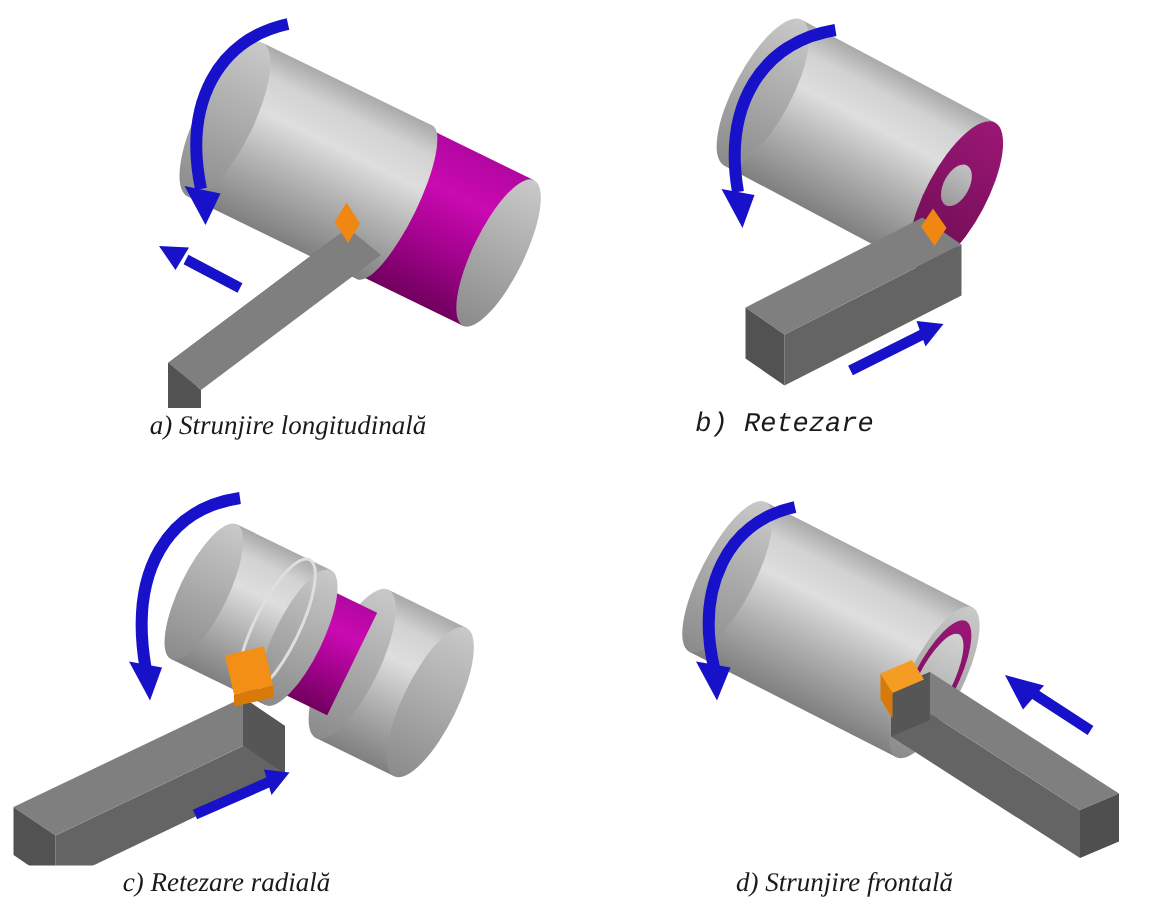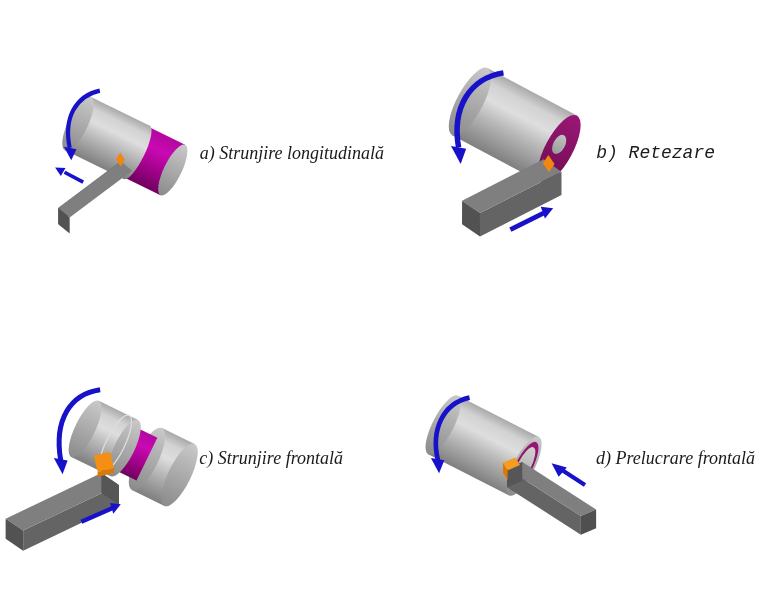--- a/index.html
+++ b/index.html
@@ -1,19 +1,19 @@
 <!DOCTYPE html>
 <html><head>
 <meta charset="utf-8">
 <style>
   html,body{margin:0;padding:0;background:#ffffff;}
   .figure{width:768px;height:611px;background:#ffffff;overflow:hidden;
           font-family:"Liberation Serif", serif;}
   .grid{display:grid;grid-template-columns:384px 384px;grid-template-rows:305px 306px;}
-  .panel{display:flex;flex-direction:row;align-items:center;text-align:right;}
+  .panel{display:flex;flex-direction:column;align-items:center;text-align:right;}
   .panel svg{display:block;}
   .caption{font-style:italic;font-size:18px;line-height:22px;color:#1a1a1a;
            position:relative;white-space:nowrap;}
   .cap-a{left:0px;}
   .cap-b{left:-53px;font-family:Liberation Mono, monospace;}
   .cap-c{left:-41px;}
   .cap-d{left:-13px;}
 </style>
 </head>
 <body>
@@ -129,21 +129,21 @@
         </g>
         <g>
           <polygon points="150,132 176,126 182,152 156,158" fill="#f28f14"></polygon>
           <polygon points="156,158 182,152 182,160 156,166" fill="#d97a08"></polygon>
         </g>
         <g>
           <path d="M 130 238 L 180 216" fill="none" stroke="#1712c9" stroke-width="7"></path>
           <polygon points="193,210 176,208 181,225" fill="#1712c9"></polygon>
         </g>
       </svg>
-      <span class="caption cap-c">c) Strunjire frontală</span>
+      <span class="caption cap-c">c) Retezare radială</span>
     </div>
 
     <div class="panel">
       <svg viewBox="0 0 384 272" width="384" height="272">
         <g transform="translate(190,125) rotate(27)">
           <rect x="-100" y="-56" width="155" height="112" fill="url(#gBody)"></rect>
           <ellipse cx="55" cy="0" rx="18" ry="56" fill="url(#gCap)"></ellipse>
           <ellipse cx="55" cy="0" rx="14.5" ry="46" fill="url(#gMagFace)"></ellipse>
           <ellipse cx="55" cy="0" rx="11.5" ry="36" fill="url(#gInner)"></ellipse>
           <ellipse cx="-100" cy="0" rx="18" ry="56" fill="url(#gCap)"></ellipse>
@@ -160,17 +160,17 @@
         </g>
         <g>
           <polygon points="203,144 224,135 232,148 211,157" fill="#f59d22"></polygon>
           <polygon points="203,144 211,157 211,174 203,161" fill="#d97a08"></polygon>
         </g>
         <g>
           <path d="M 343 182 L 303 156" fill="none" stroke="#1712c9" stroke-width="7"></path>
           <polygon points="286,145 312,152 298,168" fill="#1712c9"></polygon>
         </g>
       </svg>
-      <span class="caption cap-d">d) Prelucrare frontală</span>
+      <span class="caption cap-d">d) Strunjire frontală</span>
     </div>
 
   </div>
 </div>
 
 </body></html>

